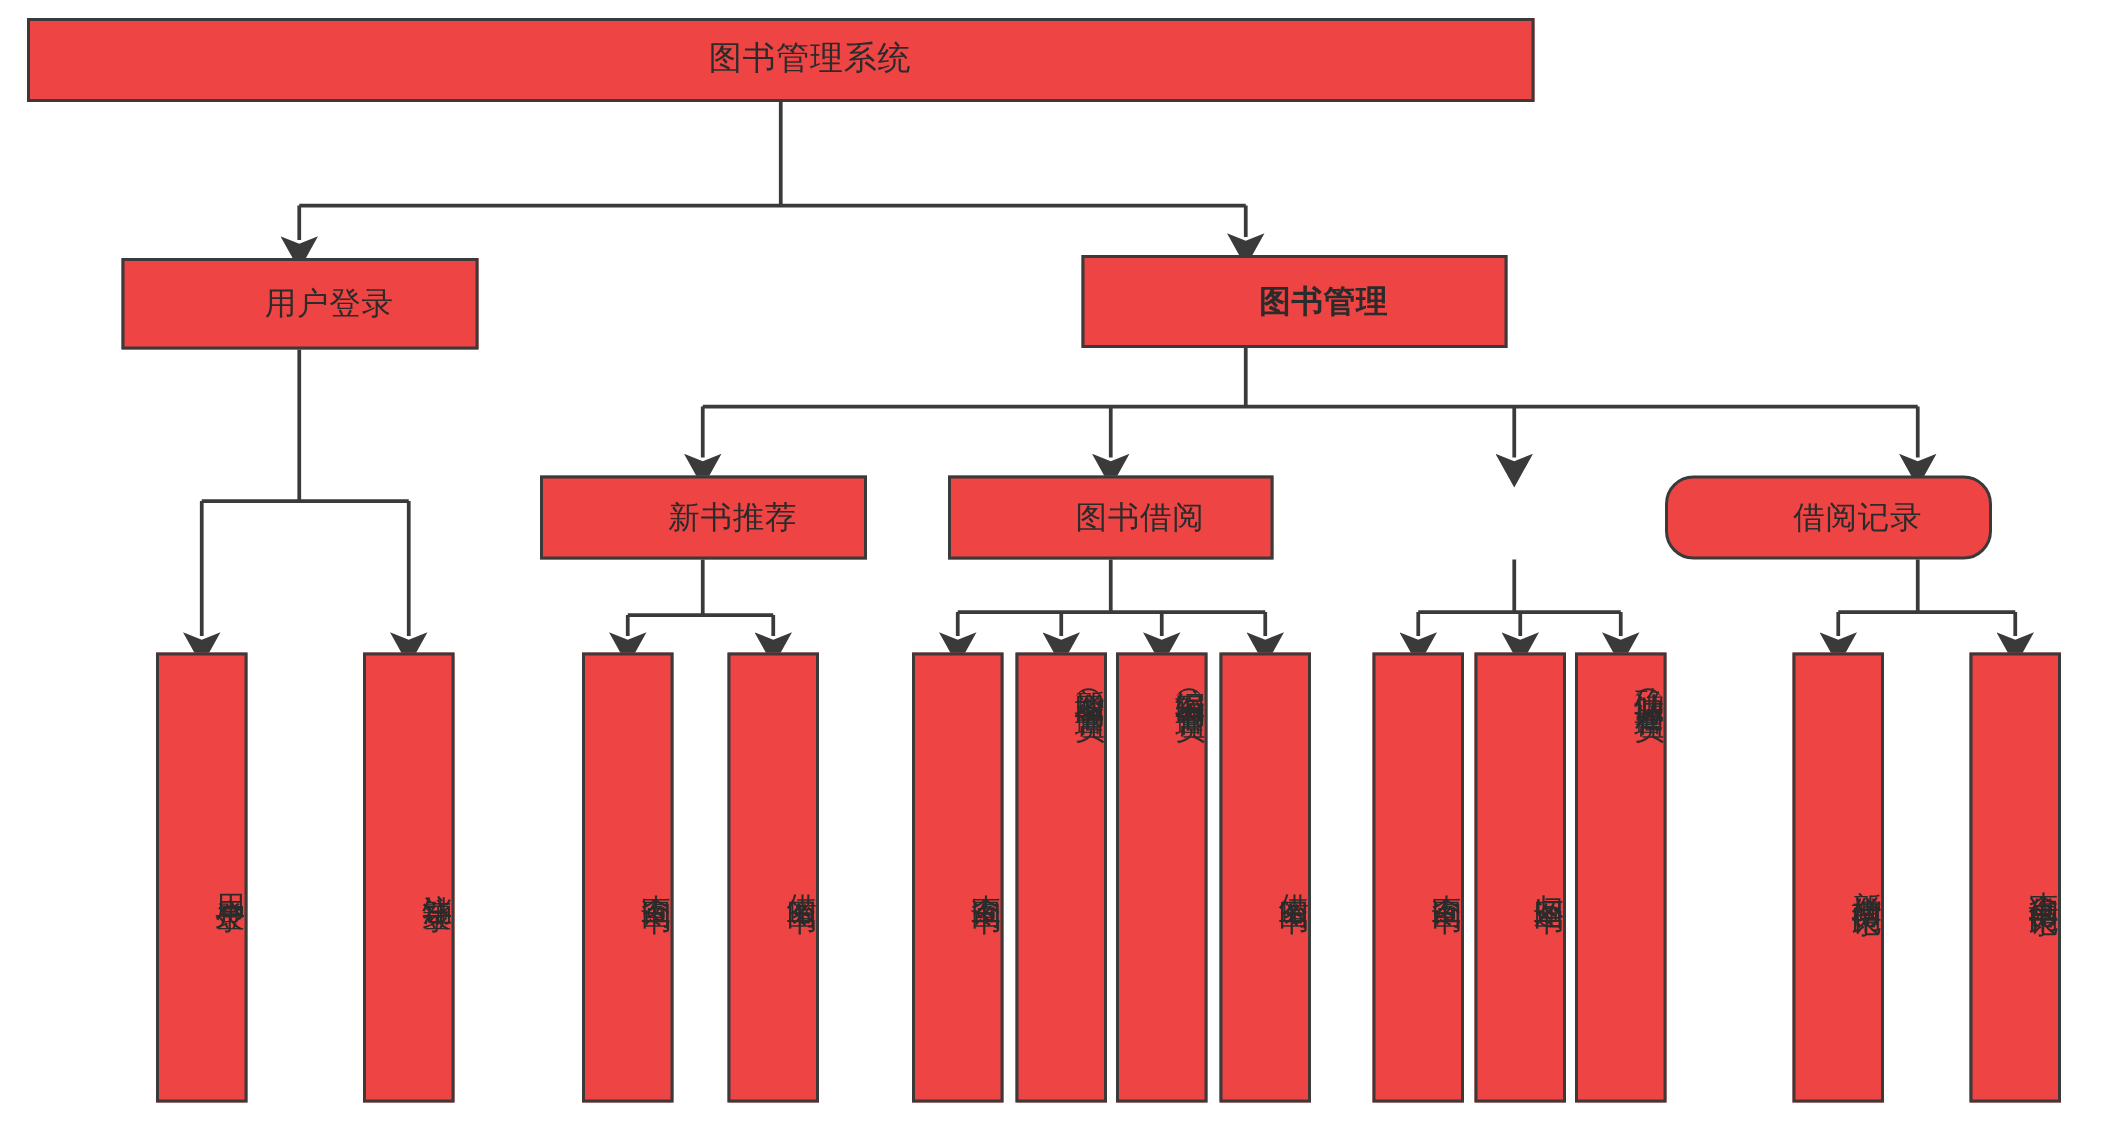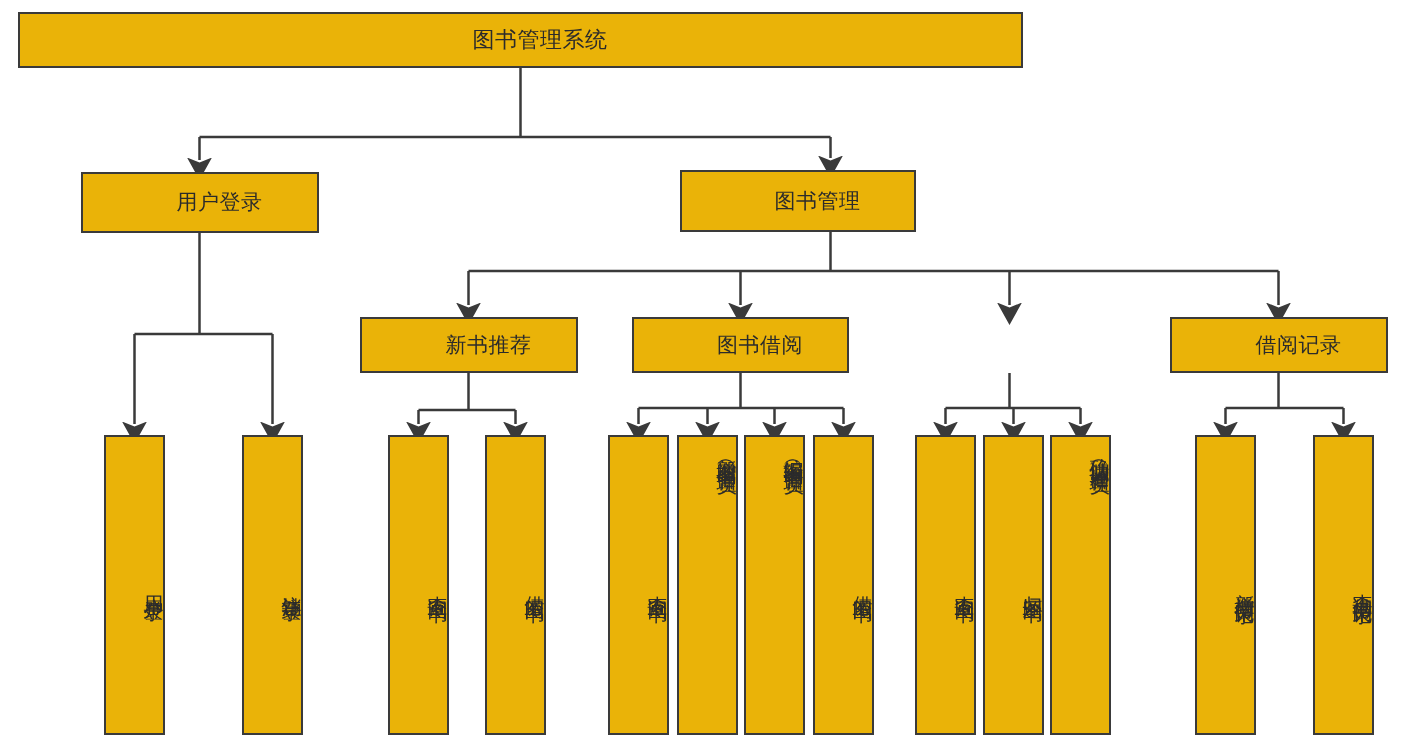--- a/index.html
+++ b/index.html
@@ -23,21 +23,21 @@
     left: 0;
     top: 0;
     width: 1405px;
     height: 747px;
     pointer-events: none;
   }
   .node {
     position: absolute;
     box-sizing: border-box;
     border: 2.5px solid #3a3a3a;
-    background: #eab308;
+    background: #ef4444;
     display: flex;
     align-items: center;
     justify-content: center;
     color: #2b2b2b;
     padding-left: 39px;
   }
   .node .label {
     display: block;
     text-align: center;
     line-height: 1.06;
@@ -132,31 +132,31 @@
     </g>
   </svg>
 
   <div class="node horizontal root" style="left:18px; top:12px; width:1005px; height:56px;">
     <span class="label">图书管理系统</span>
   </div>
 
   <div class="node horizontal" style="left:81px; top:172px; width:238px; height:61px;">
     <span class="label">用户登录</span>
   </div>
-  <div class="node horizontal" style="left:680px; top:170px; width:236px; height:62px;">
+  <div class="node horizontal" style="left:721px; top:170px; width:284px; height:62px;font-weight:bold;">
     <span class="label">图书管理</span>
   </div>
 
   <div class="node horizontal" style="left:360px; top:317px; width:218px; height:56px;font-family:Liberation Serif, serif;">
     <span class="label">新书推荐</span>
   </div>
   <div class="node horizontal" style="left:632px; top:317px; width:217px; height:56px;">
     <span class="label">图书借阅</span>
   </div>
-  <div class="node horizontal" style="left:1170px; top:317px; width:218px; height:56px;">
+  <div class="node horizontal" style="left:1110px; top:317px; width:218px; height:56px;border-radius:19px;">
     <span class="label">借阅记录</span>
   </div>
 
   <div class="node vertical pad-mid" style="left:104px; top:435px; width:61px; height:300px;">
     <span class="label">用户登录</span>
   </div>
   <div class="node vertical pad-mid" style="left:242px; top:435px; width:61px; height:300px;">
     <span class="label">注销登录</span>
   </div>
 

